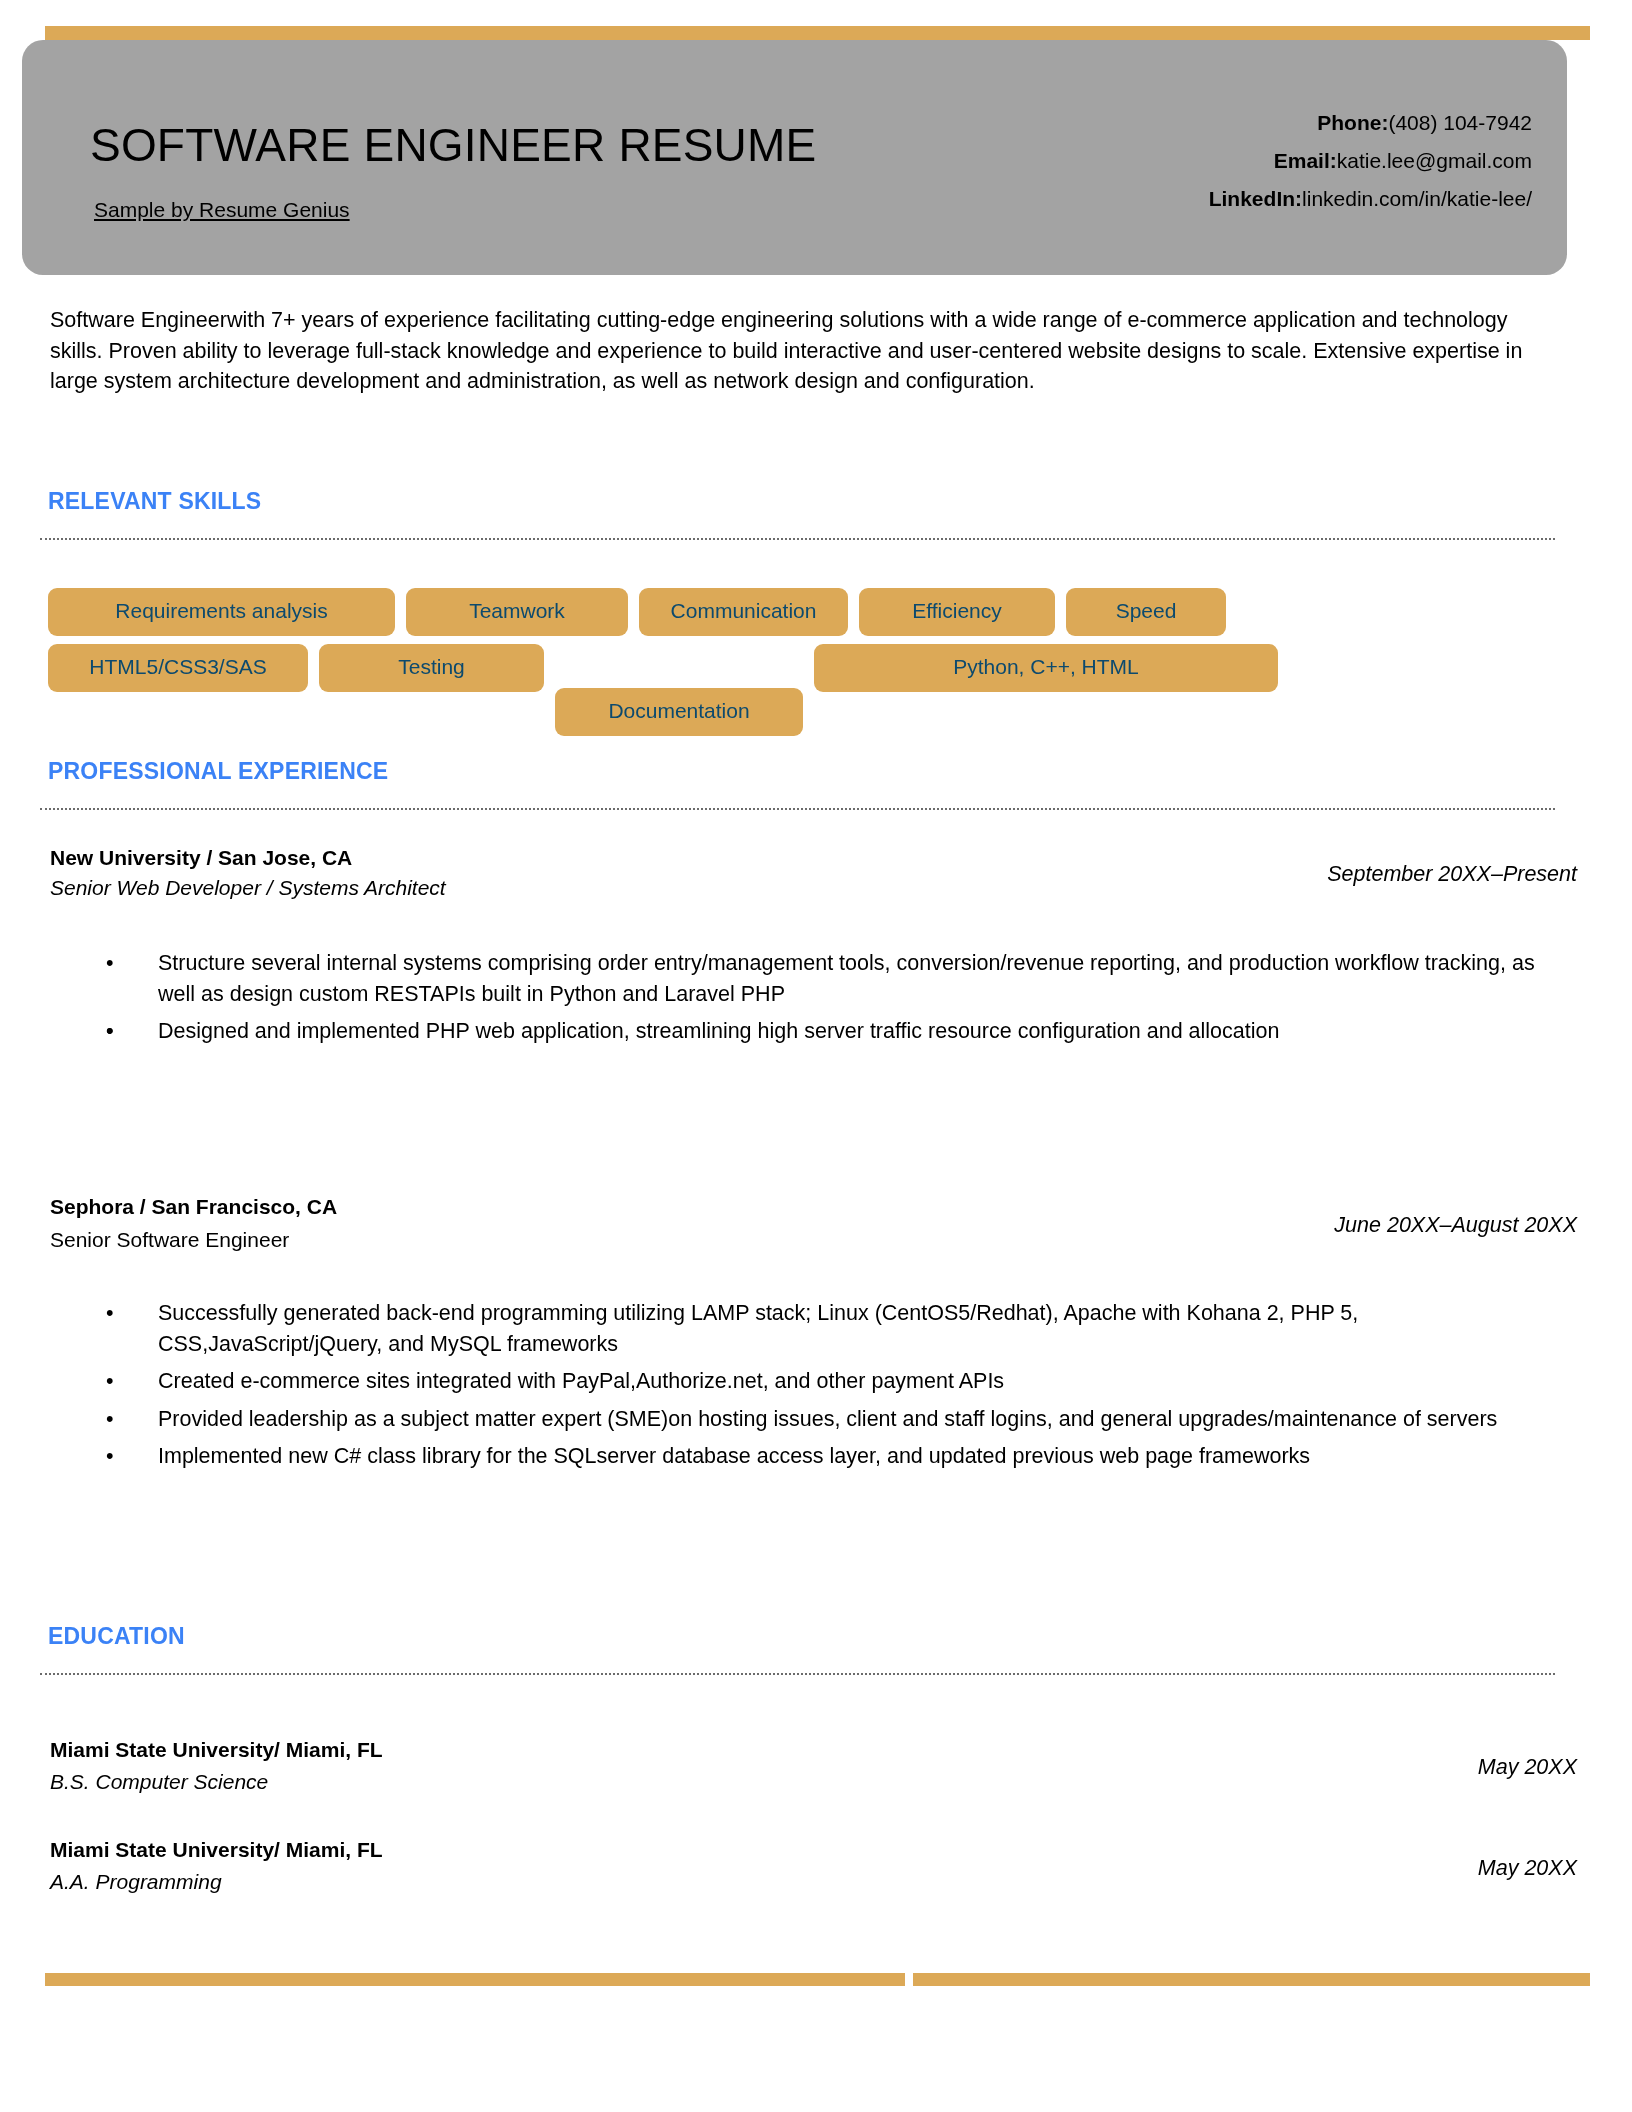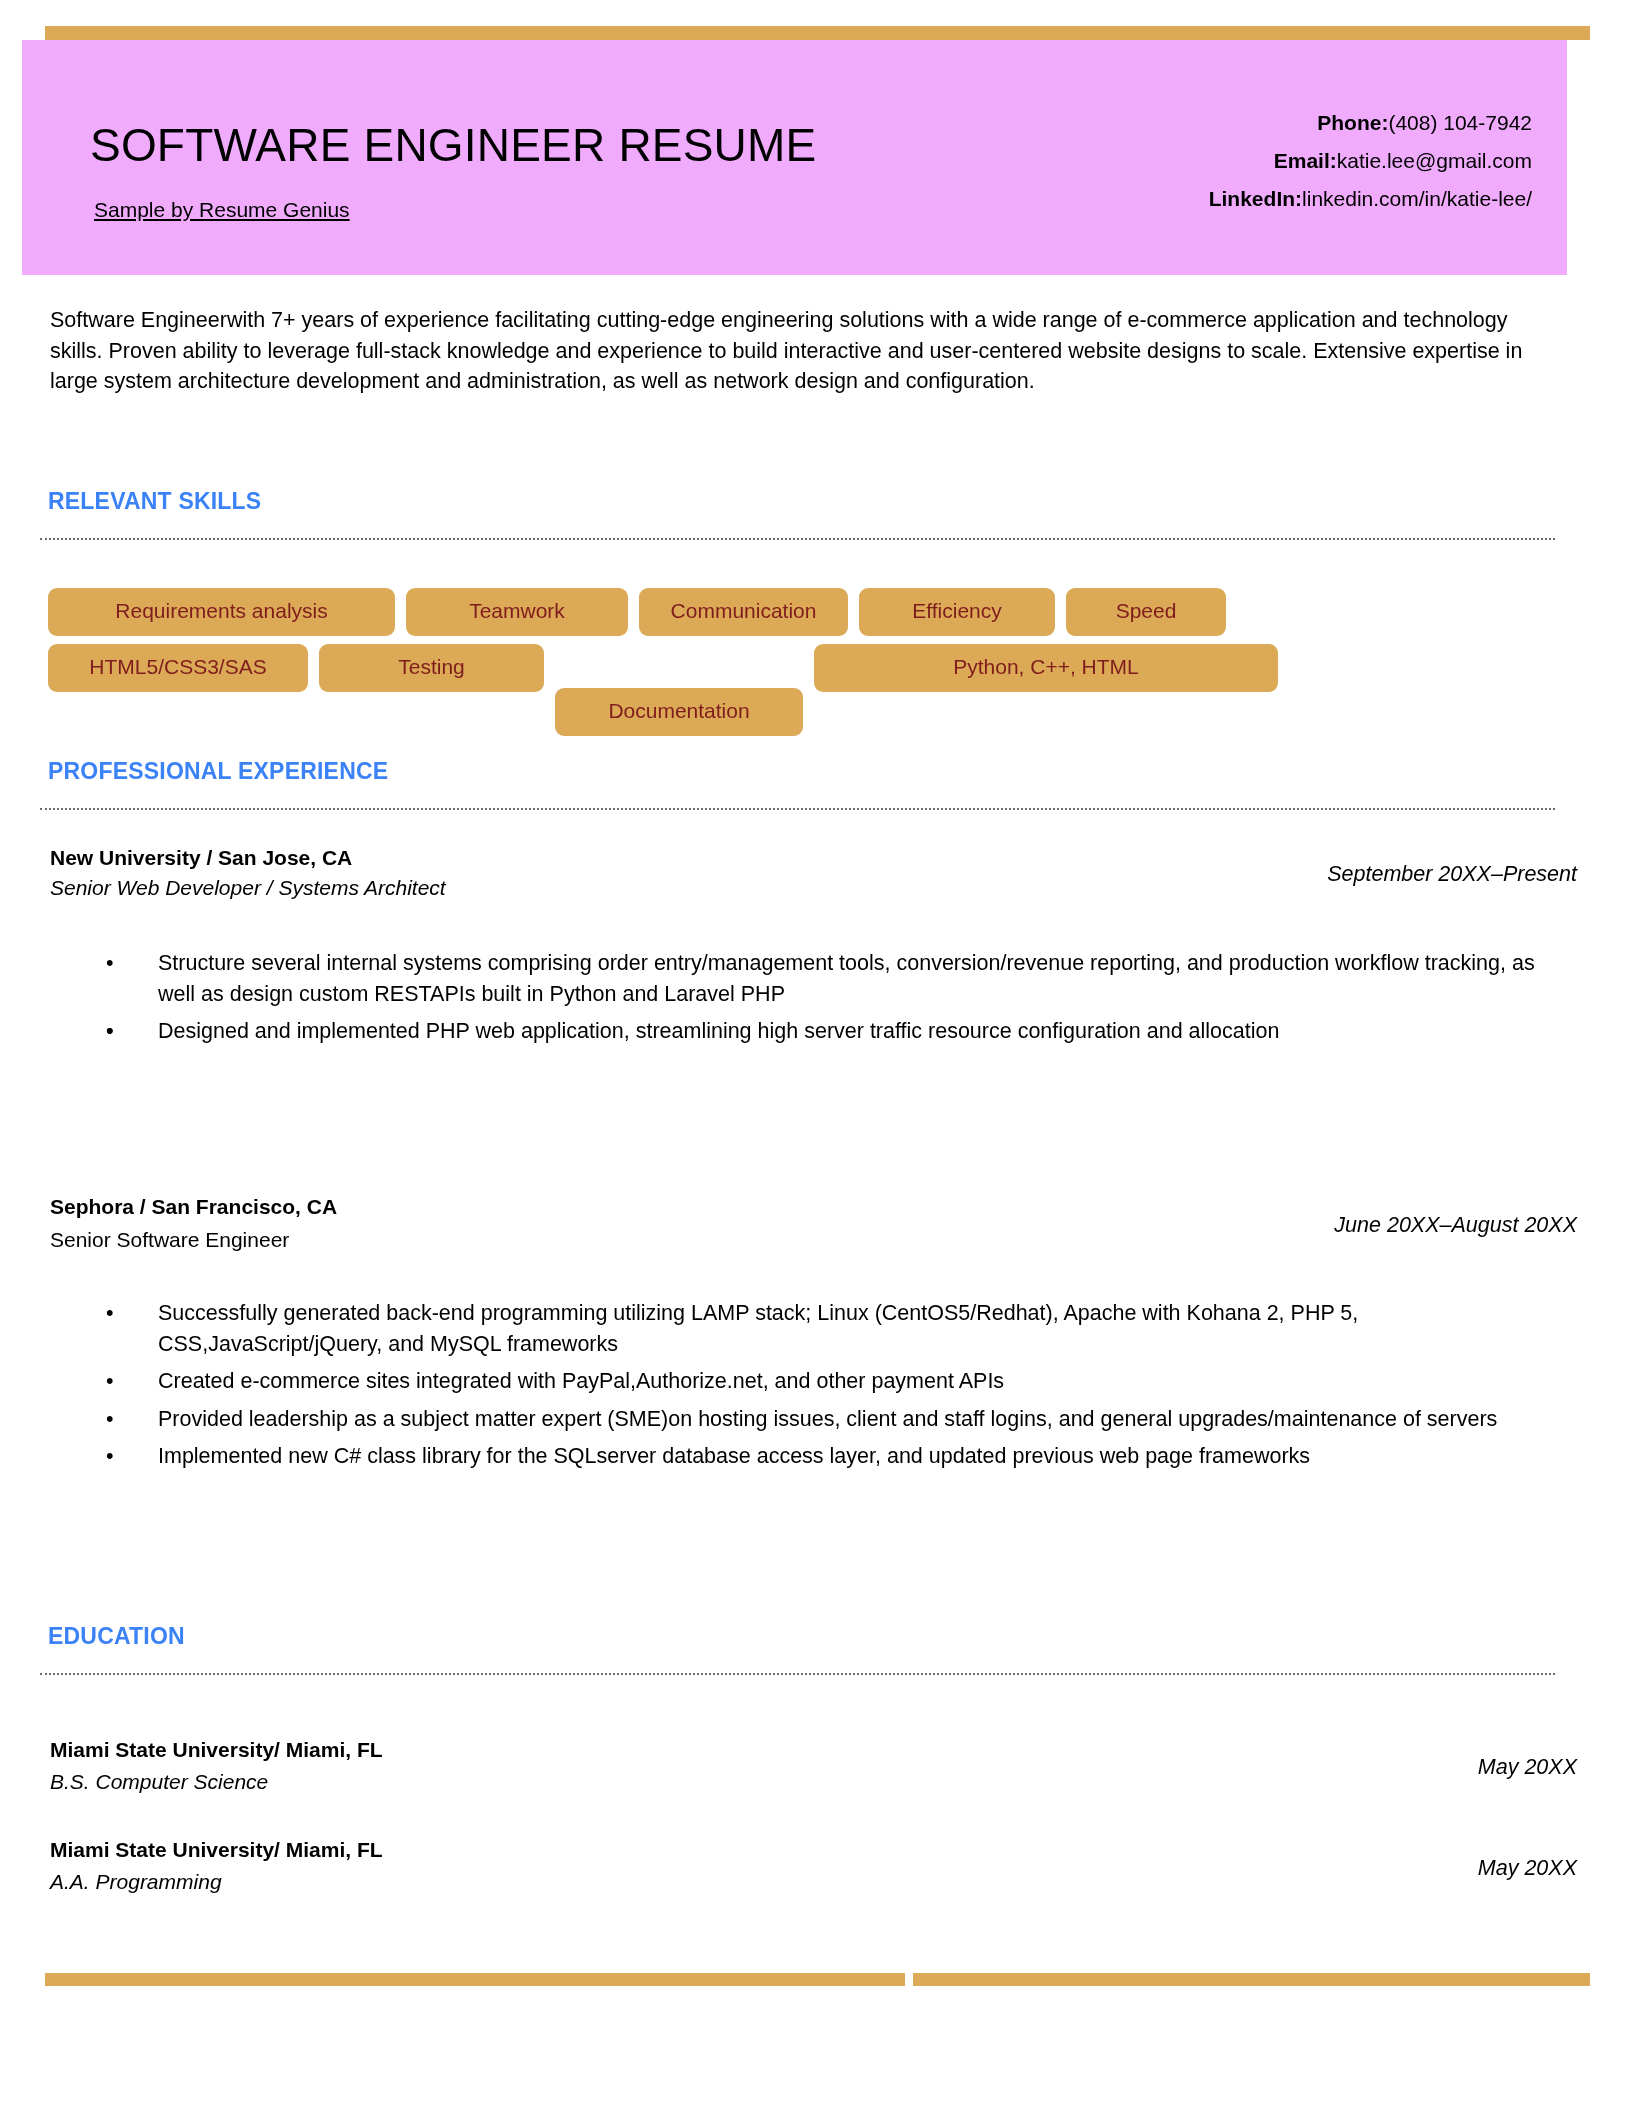--- a/index.html
+++ b/index.html
@@ -50,21 +50,22 @@
     background: #ffffff;
   }
 
   
   .header {
     position: absolute;
     left: 22px;
     top: 40px;
     width: 1545px;
     height: 235px;
-    background: #f0abfc;
+    background: #a3a3a3;
+    border-radius: 21px;
   }
   .header-title {
     position: absolute;
     left: 68px;
     top: 78px;
     font-size: 46px;
     font-weight: 400;
     letter-spacing: 0.2px;
     color: #000;
     white-space: nowrap;
@@ -130,21 +131,21 @@
     width: 1500px;
   }
   .skill-row {
     display: flex;
     align-items: flex-start;
     margin-bottom: 8px;
   }
   .pill {
     background: #dca957;
     border-radius: 9px;
-    color: #7f1d1d;
+    color: #0c4a6e;
     font-size: 21px;
     text-align: center;
     padding: 11px 0 13px 0;
     margin-right: 11px;
     box-sizing: border-box;
     white-space: nowrap;
   }
 
   
   .entry-company {

